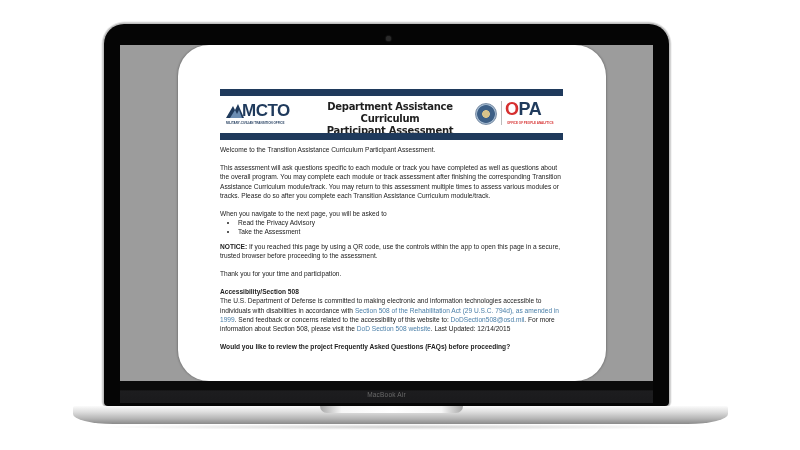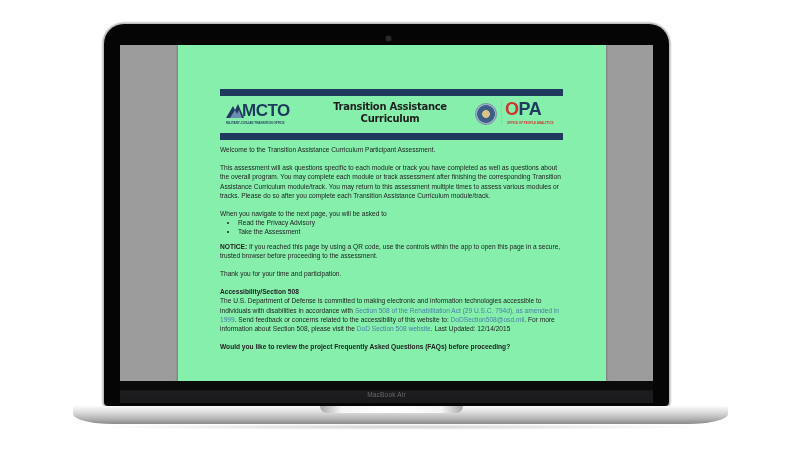--- a/index.html
+++ b/index.html
@@ -36,22 +36,23 @@
   .notch {
     position:absolute; left:247px; top:0; width:143px; height:7px;
     background:linear-gradient(90deg,#a8a8a8,#f6f6f6 15%,#ffffff 50%,#f6f6f6 85%,#a8a8a8);
     border-radius:0 0 8px 8px;
   }
   .base-shadow {
     position:absolute; left:90px; top:424px; width:620px; height:6px;
     background:radial-gradient(ellipse at center, rgba(0,0,0,0.18), rgba(0,0,0,0) 70%);
   }
   .page {
-    position:absolute; left:58px; top:0; width:428px; height:336px; background:#86efac;
+    position:absolute; left:58px; top:0; width:428px; height:336px; background:#ffffff;
     box-shadow: 1px 0 2px rgba(0,0,0,0.2), -1px 0 2px rgba(0,0,0,0.2);
+    border-radius: 31px;
   }
   .banner {
     position:absolute; left:42px; top:44px; width:343px; height:51px;
   }
   .bar { position:absolute; left:0; width:343px; height:7px; background:#1f3a5c; }
   .bar.top { top:0; }
   .bar.bottom { top:44px; }
   .mcto {
     position:absolute; left:6px; top:13px; width:72px; height:24px;
   }
@@ -105,21 +106,22 @@
         <div class="bar top"></div>
         <div class="mcto">
           <svg class="mcto-mark" width="18" height="14" viewBox="0 0 18 14">
             <polygon points="0,14 7,2 9,6 12,0 18,14" fill="#1f3a5c"></polygon>
             <polygon points="4,14 9,6 11,10 13,6 16,14" fill="#6b8db3"></polygon>
           </svg>
           <span class="mcto-text">MCTO</span>
           <span class="mcto-sub">MILITARY-CIVILIAN TRANSITION OFFICE</span>
         </div>
         <div class="banner-title">
-          <div>Transition Assistance Curriculum</div>
+          <div>Department Assistance Curriculum</div>
+          <div>Participant Assessment</div>
         </div>
         <div class="seal"></div>
         <div class="opa-divider"></div>
         <div class="opa">
           <span class="opa-o">O</span><span class="opa-pa">PA</span>
         </div>
         <div class="opa-sub">OFFICE OF PEOPLE ANALYTICS</div>
         <div class="bar bottom"></div>
       </div>
 

